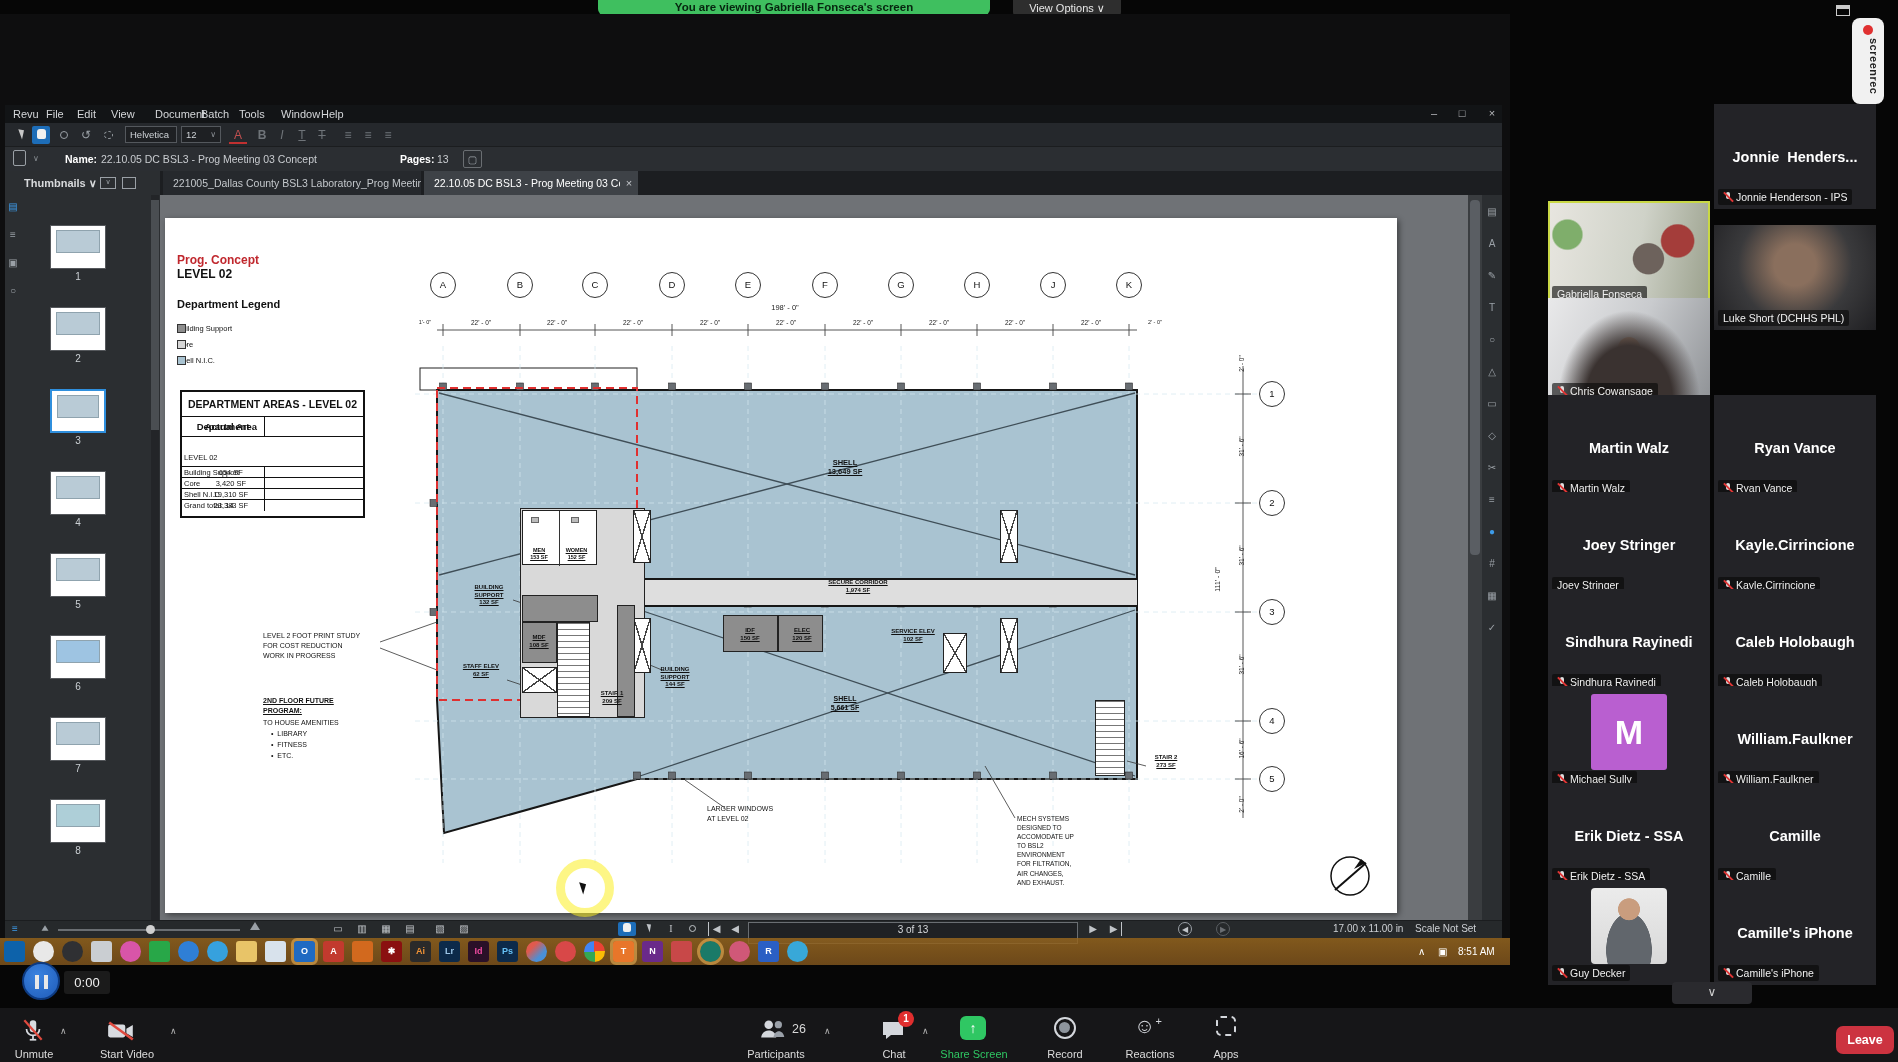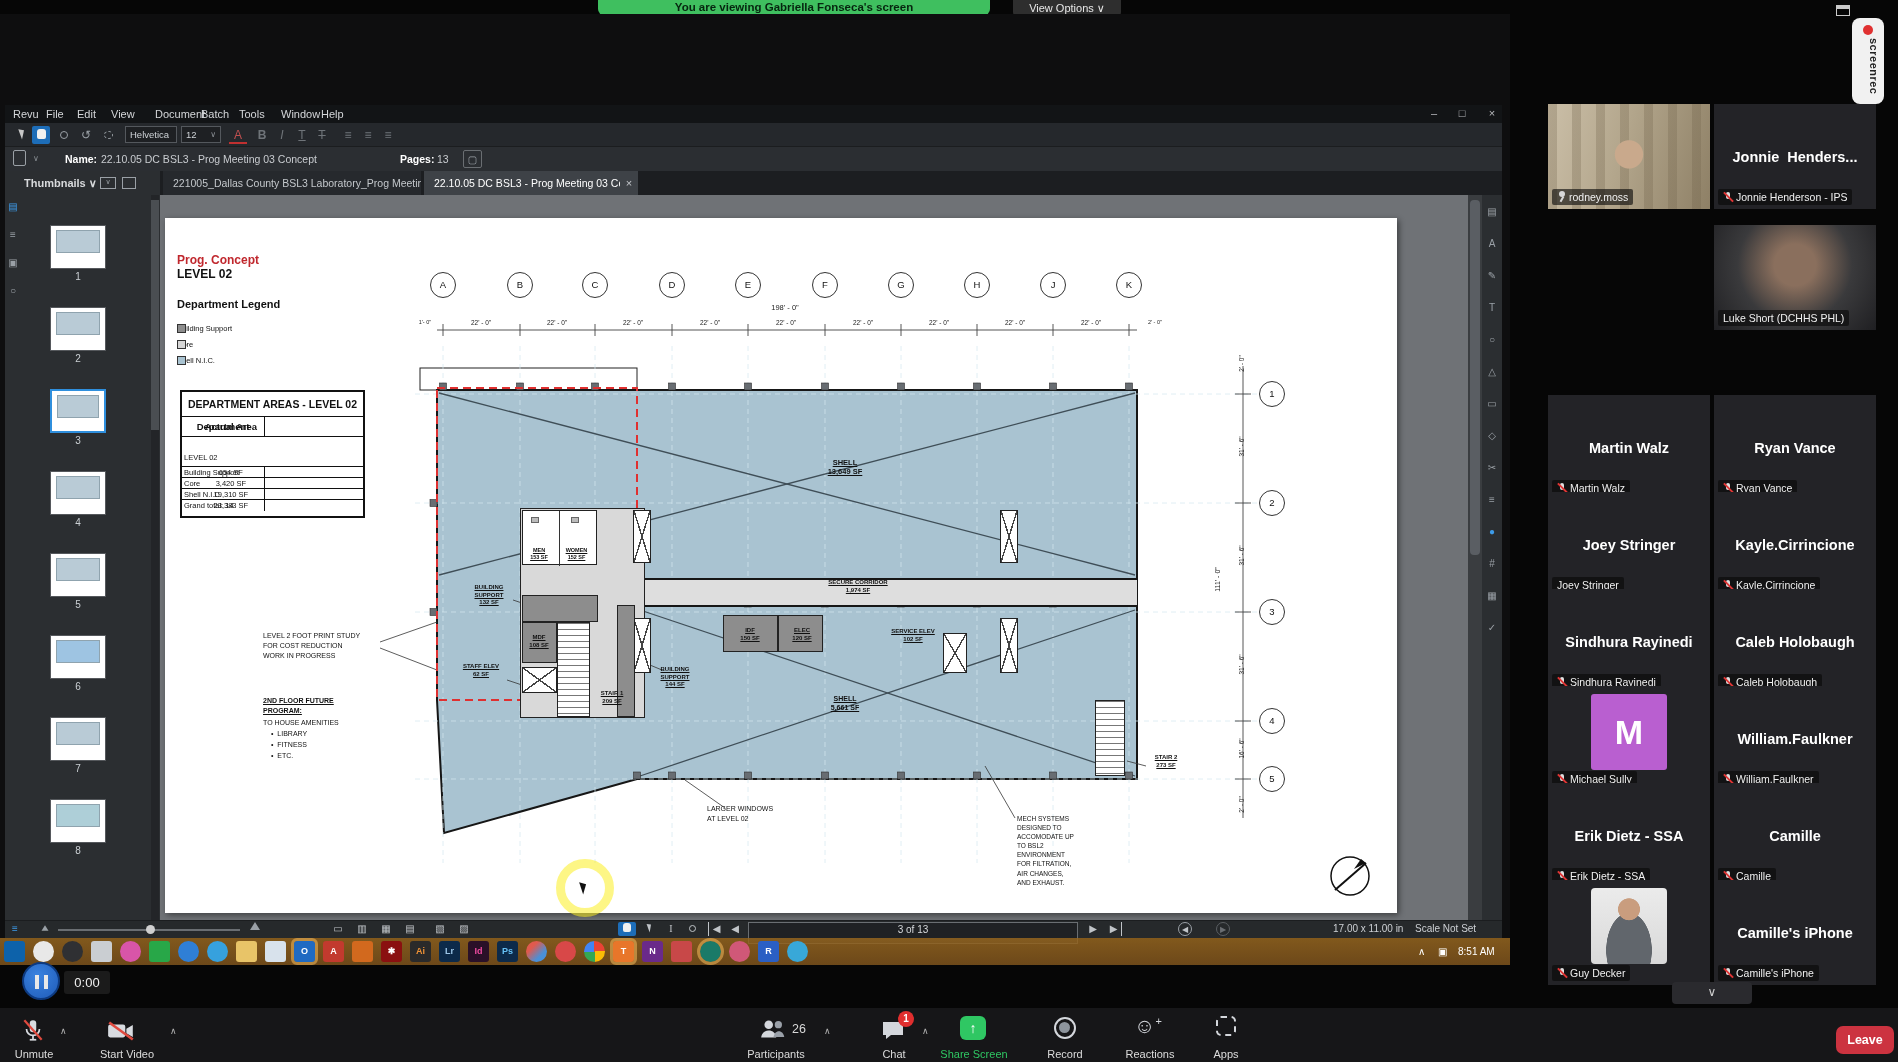--- a/index.html
+++ b/index.html
@@ -660,36 +660,41 @@
   <div class="zlabel" style="left:1030px;width:70px">Record</div>
 
   <span class="abs" style="left:1134px;top:1014px;color:#d4d7dc;font-size:21px">☺<span style="font-size:11px;vertical-align:8px">+</span></span>
   <div class="zlabel" style="left:1110px;width:80px">Reactions</div>
 
   <span class="abs" style="left:1216px;top:1016px;width:20px;height:20px;border:2px dashed #d4d7dc;border-radius:5px"></span>
   <div class="zlabel" style="left:1194px;width:64px">Apps</div>
 
   <div class="abs leave">Leave</div>
 
-  <div class="tile v-rod" style="left:1548px;top:104px">
-    <span class="plabel">
-        <span class="pin"></span>
-        <span>rodney.moss</span>
-      </span>
-  </div>
   <div class="tile" style="left:1714px;top:104px">
     <span class="big">Jonnie  Henders...</span>
     <span class="plabel">
         <span class="mic"></span>
         <span>Jonnie Henderson - IPS</span>
       </span>
   </div>
+  <div class="tile v-gab active" style="left:1548px;top:201px">
+    <span class="plabel">
+        <span>Gabriella Fonseca</span>
+      </span>
+  </div>
   <div class="tile v-luke" style="left:1714px;top:201px">
     <span class="plabel">
         <span>Luke Short (DCHHS PHL)</span>
+      </span>
+  </div>
+  <div class="tile v-chris" style="left:1548px;top:298px">
+    <span class="plabel">
+        <span class="mic"></span>
+        <span>Chris Cowansage</span>
       </span>
   </div>
   <div class="tile" style="left:1548px;top:395px">
     <span class="big">Martin Walz</span>
     <span class="plabel">
         <span class="mic"></span>
         <span>Martin Walz</span>
       </span>
   </div>
   <div class="tile" style="left:1714px;top:395px">

